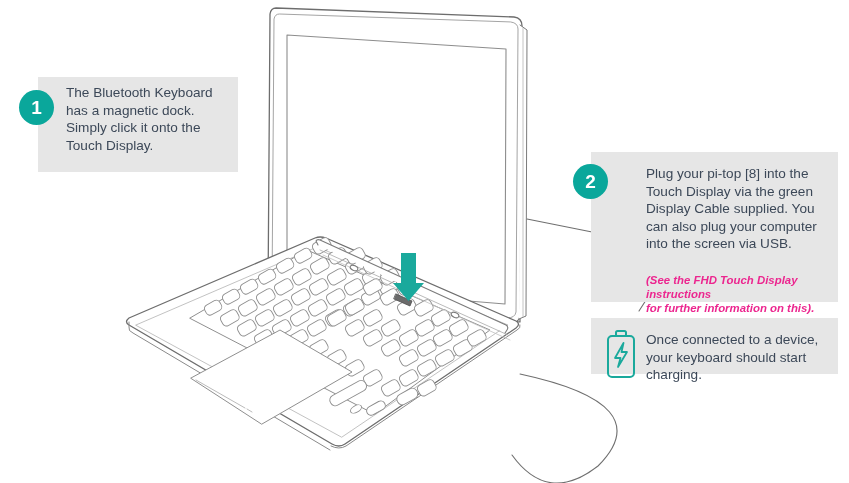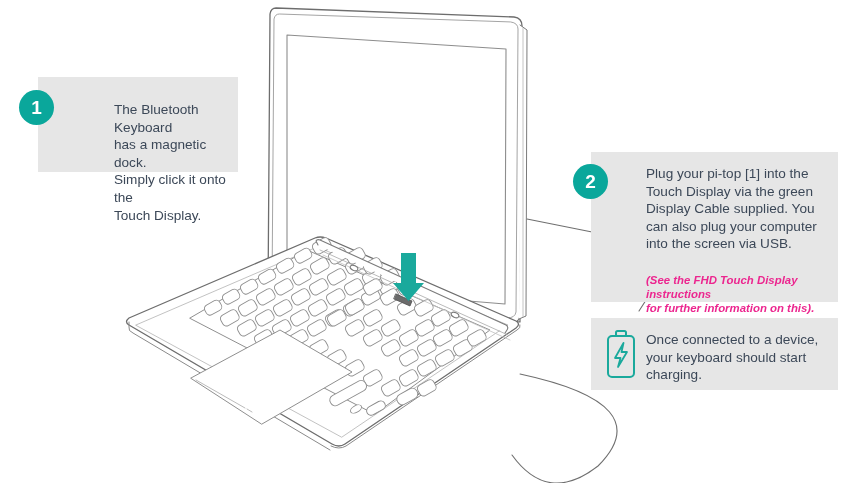--- a/index.html
+++ b/index.html
@@ -64,22 +64,21 @@
   
   #callout-1 {
     left: 38px;
     top: 77px;
     width: 200px;
     height: 95px;
   }
   #callout-1 .callout-text {
     position: absolute;
     left: 28px;
-    top: 24px;
-    margin-left: 48px;
+    top: 7px;
   }
   #badge-1 {
     left: -19px;
     top: 13px;
   }
 
   
   #callout-2 {
     left: 591px;
     top: 152px;
@@ -94,21 +93,21 @@
   #badge-2 {
     left: -18px;
     top: 12px;
   }
 
   
   #callout-3 {
     left: 591px;
     top: 318px;
     width: 247px;
-    height: 72px;
+    height: 56px;
   }
   #callout-3 .callout-text {
     position: absolute;
     left: 55px;
     top: 13px;
   }
   .battery-icon {
     position: absolute;
     left: 14px;
     top: 11px;
@@ -283,21 +282,21 @@
     <div class="badge" id="badge-1">1</div>
     <div class="callout-text">The Bluetooth Keyboard
 has a magnetic dock.
 Simply click it onto the
 Touch Display.</div>
   </div>
 
   <div class="callout" id="callout-2">
     <div class="badge" id="badge-2">2</div>
     <div class="callout-body">
-      <div class="callout-text">Plug your pi-top [1] into the
+      <div class="callout-text">Plug your pi-top [8] into the
 Touch Display via the green
 Display Cable supplied. You
 can also plug your computer
 into the screen via USB.</div>
       <div class="callout-note">(See the FHD Touch Display instructions
 for further information on this).</div>
     </div>
   </div>
 
   <div class="callout" id="callout-3">

